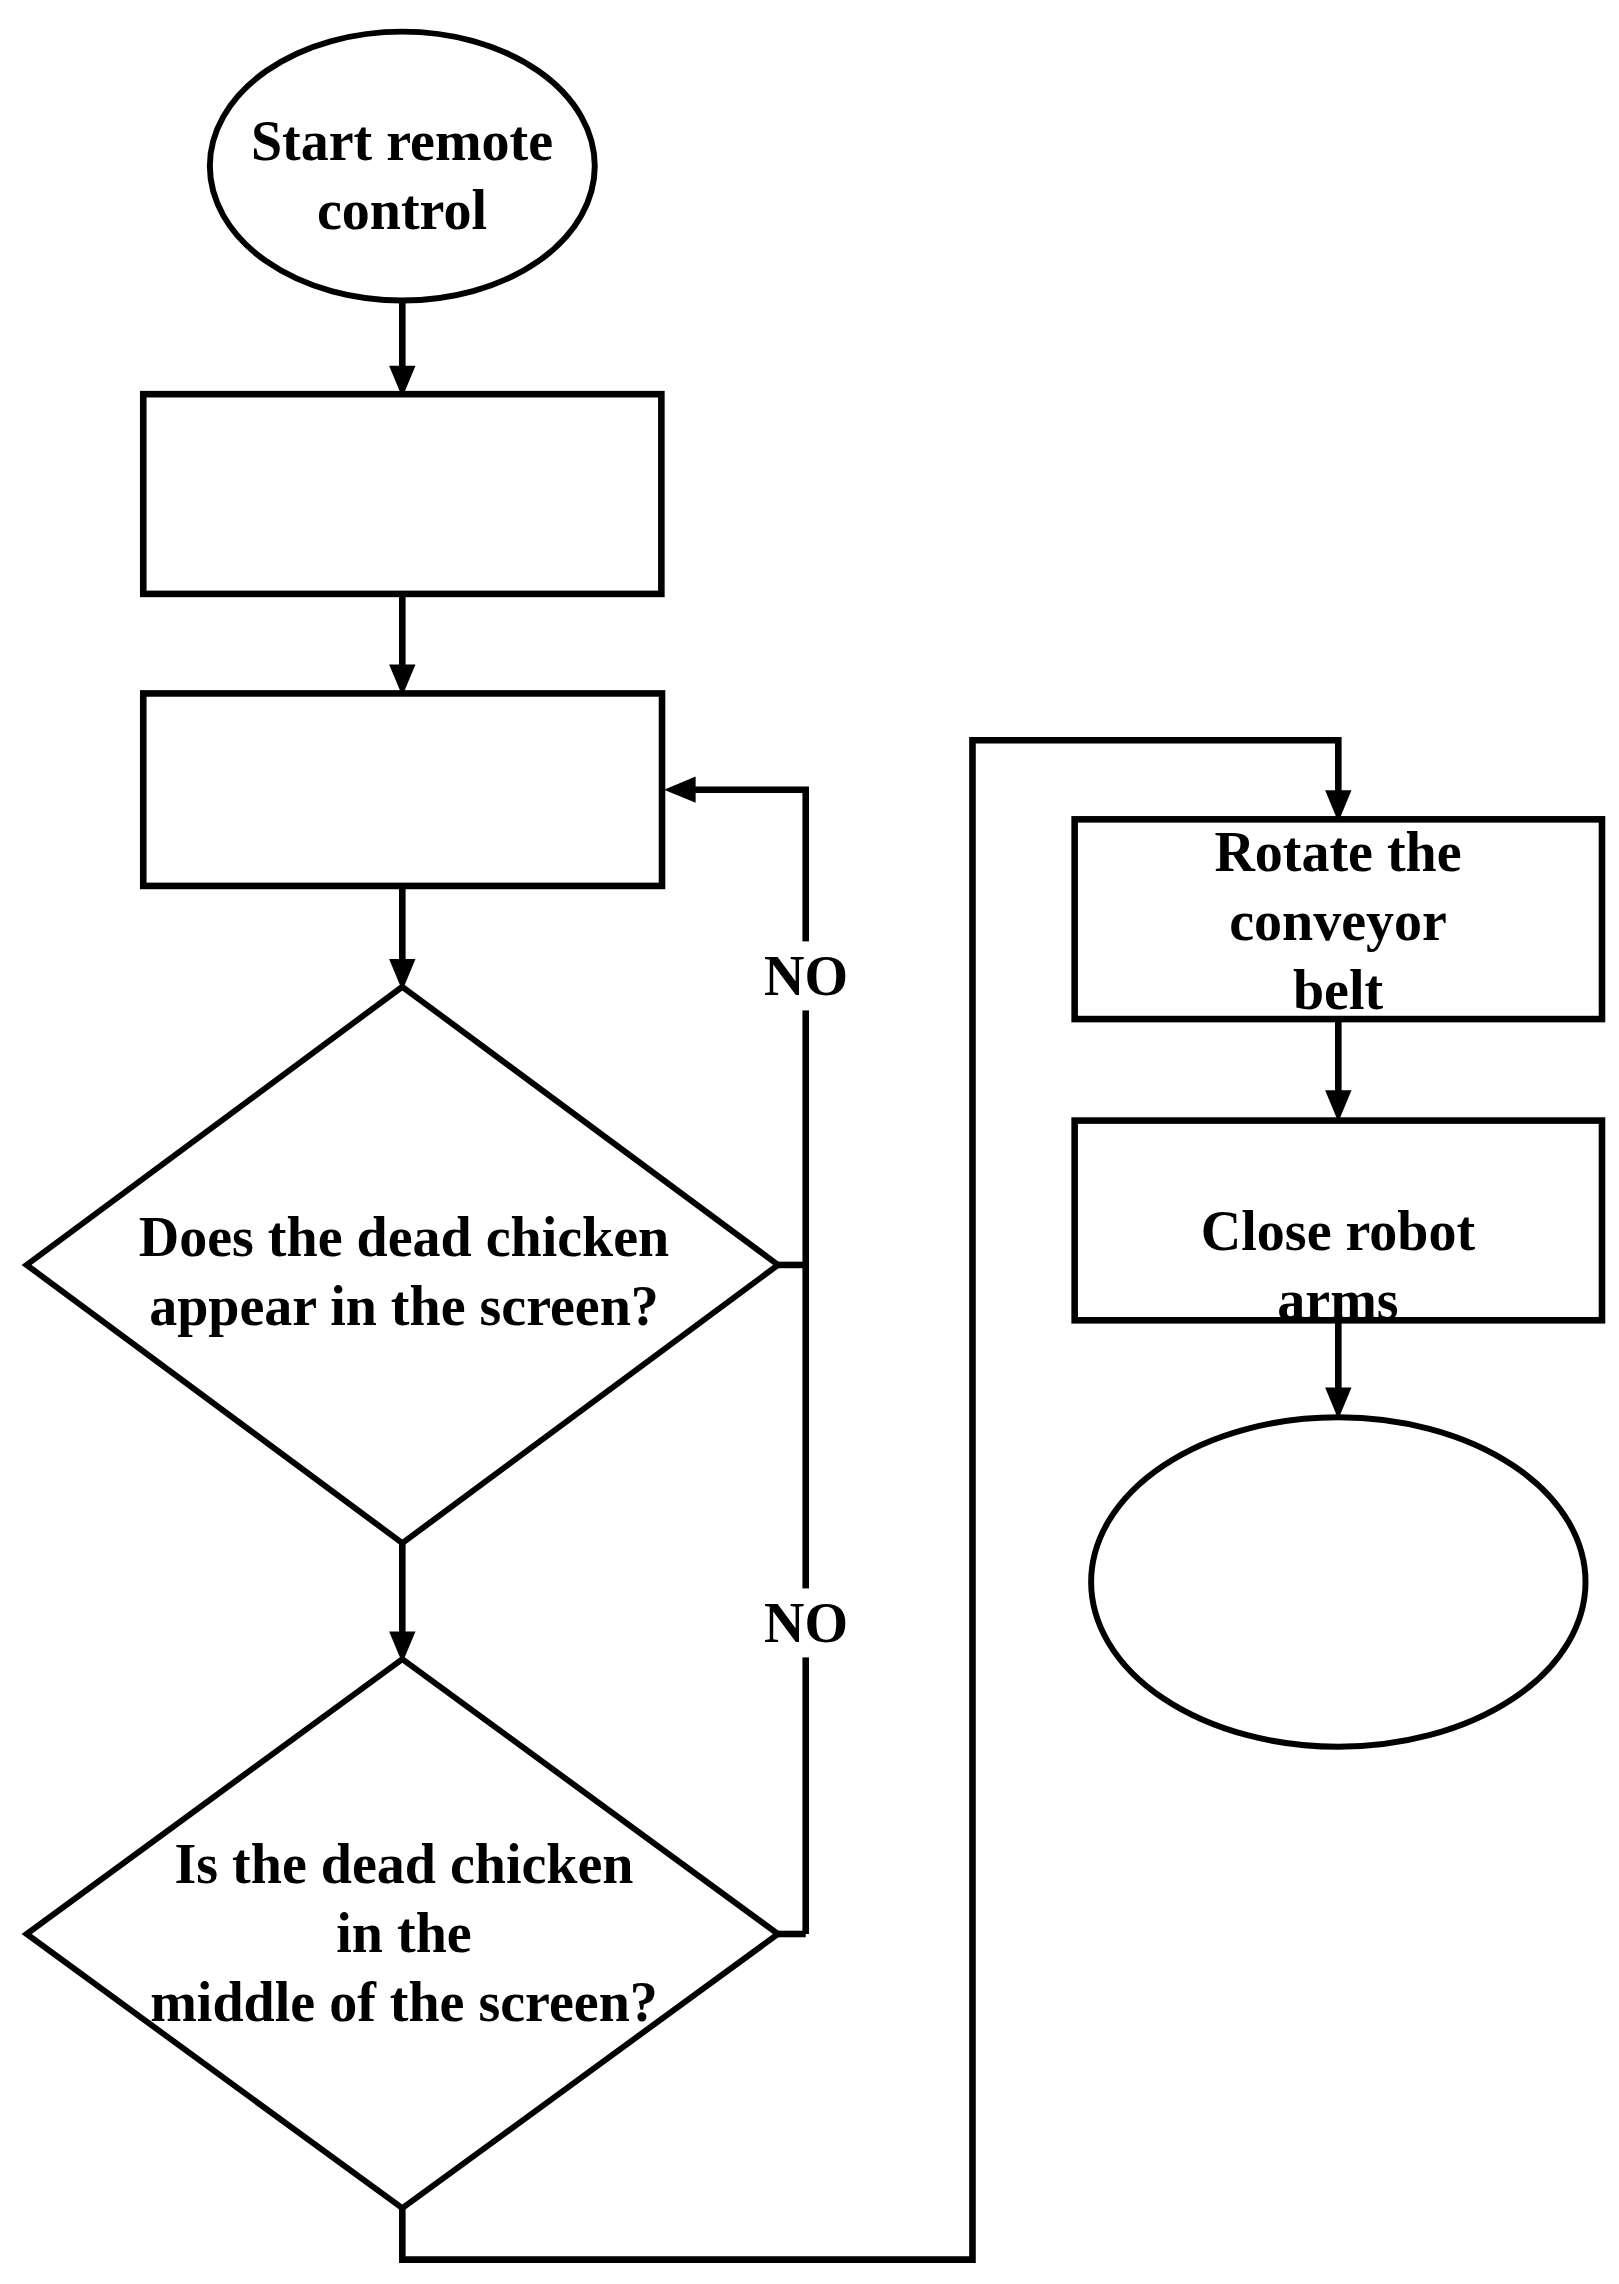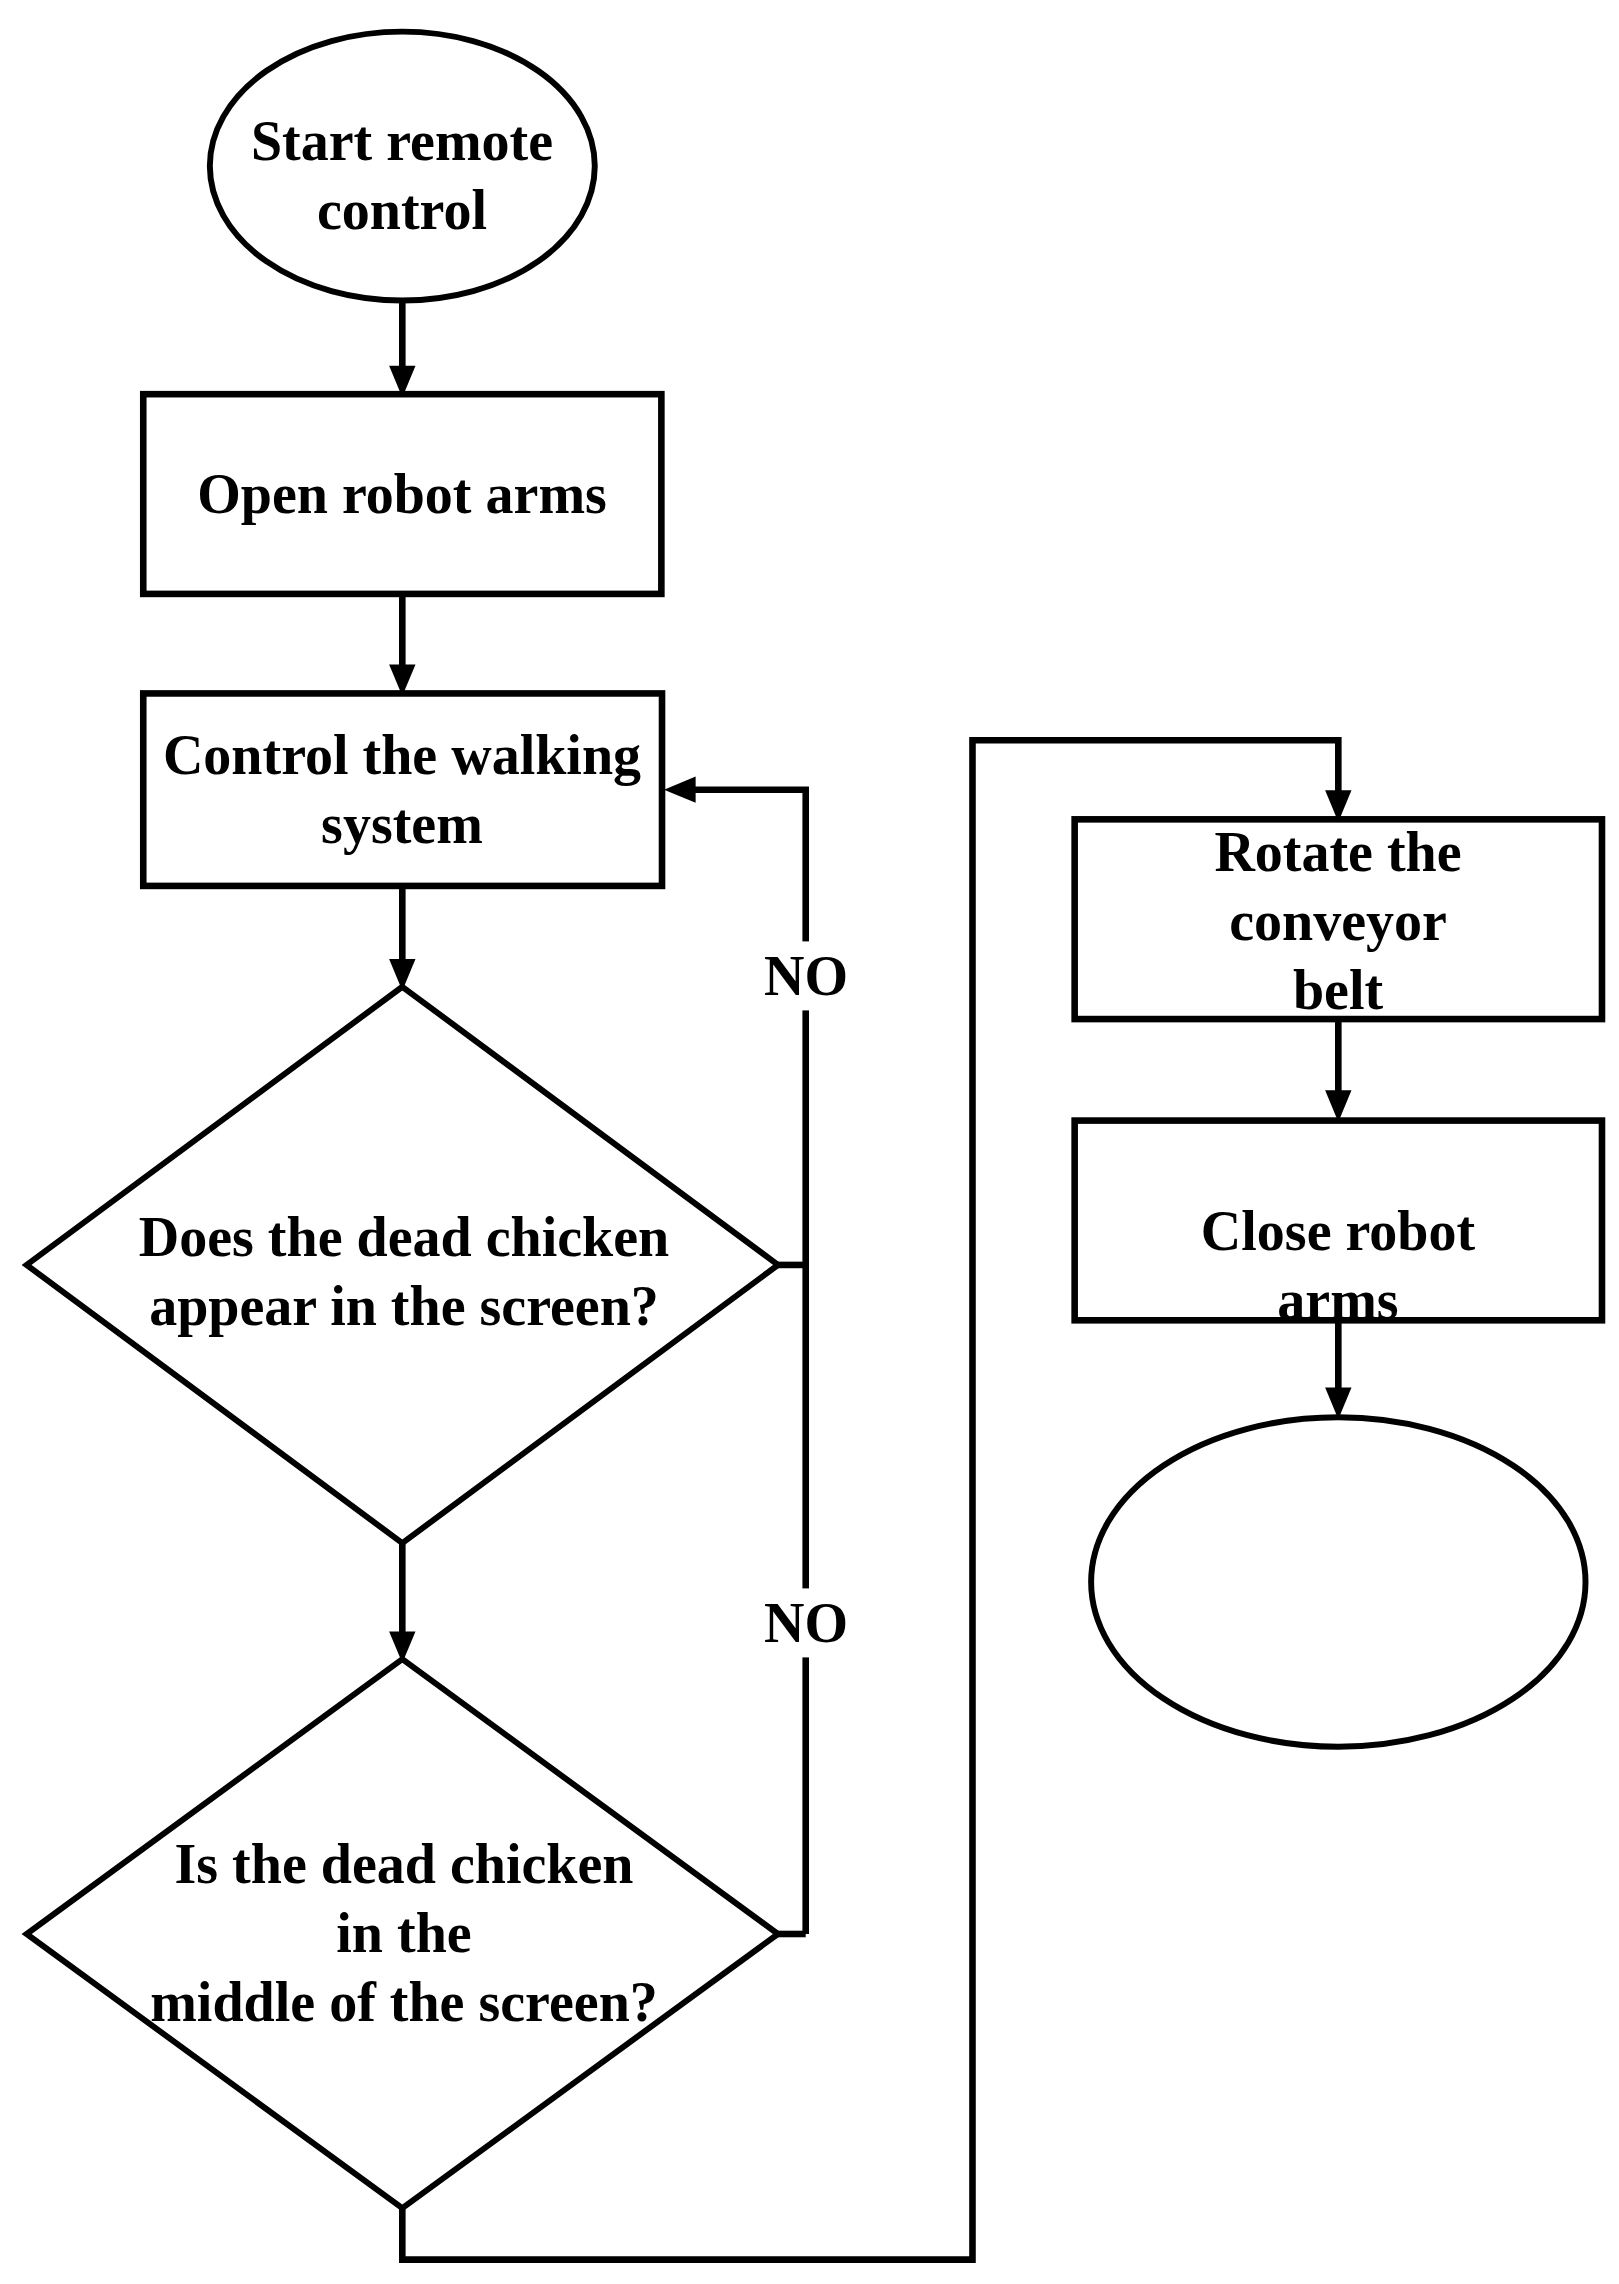--- a/index.html
+++ b/index.html
@@ -89,24 +89,21 @@
     <line x1="2030" y1="1546" x2="2030" y2="1656" stroke="#000000" stroke-width="10"></line>
     <polygon points="2030,1702 2010,1654 2050,1654" fill="#000000"></polygon>
 
     <line x1="2030" y1="1999" x2="2030" y2="2107" stroke="#000000" stroke-width="10"></line>
     <polygon points="2030,2153 2010,2105 2050,2105" fill="#000000"></polygon>
   </svg>
 
   <div class="node-label" style="left:402px; top:176px;">Start remote
 control</div>
 
-  <div class="node-label" style="left:402px; top:494px;">Open robot arms</div>
 
-  <div class="node-label" style="left:402px; top:790px;">Control the walking
-system</div>
 
   <div class="node-label" style="left:404px; top:1265px;margin-top:7px;">Does the dead chicken
 appear in the screen?</div>
 
   <div class="node-label" style="left:404px; top:1933px;text-align:center;">Is the dead chicken
 in the
 middle of the screen?</div>
 
   <div class="node-label" style="left:1338px; top:921px;">Rotate the conveyor
 belt</div>

